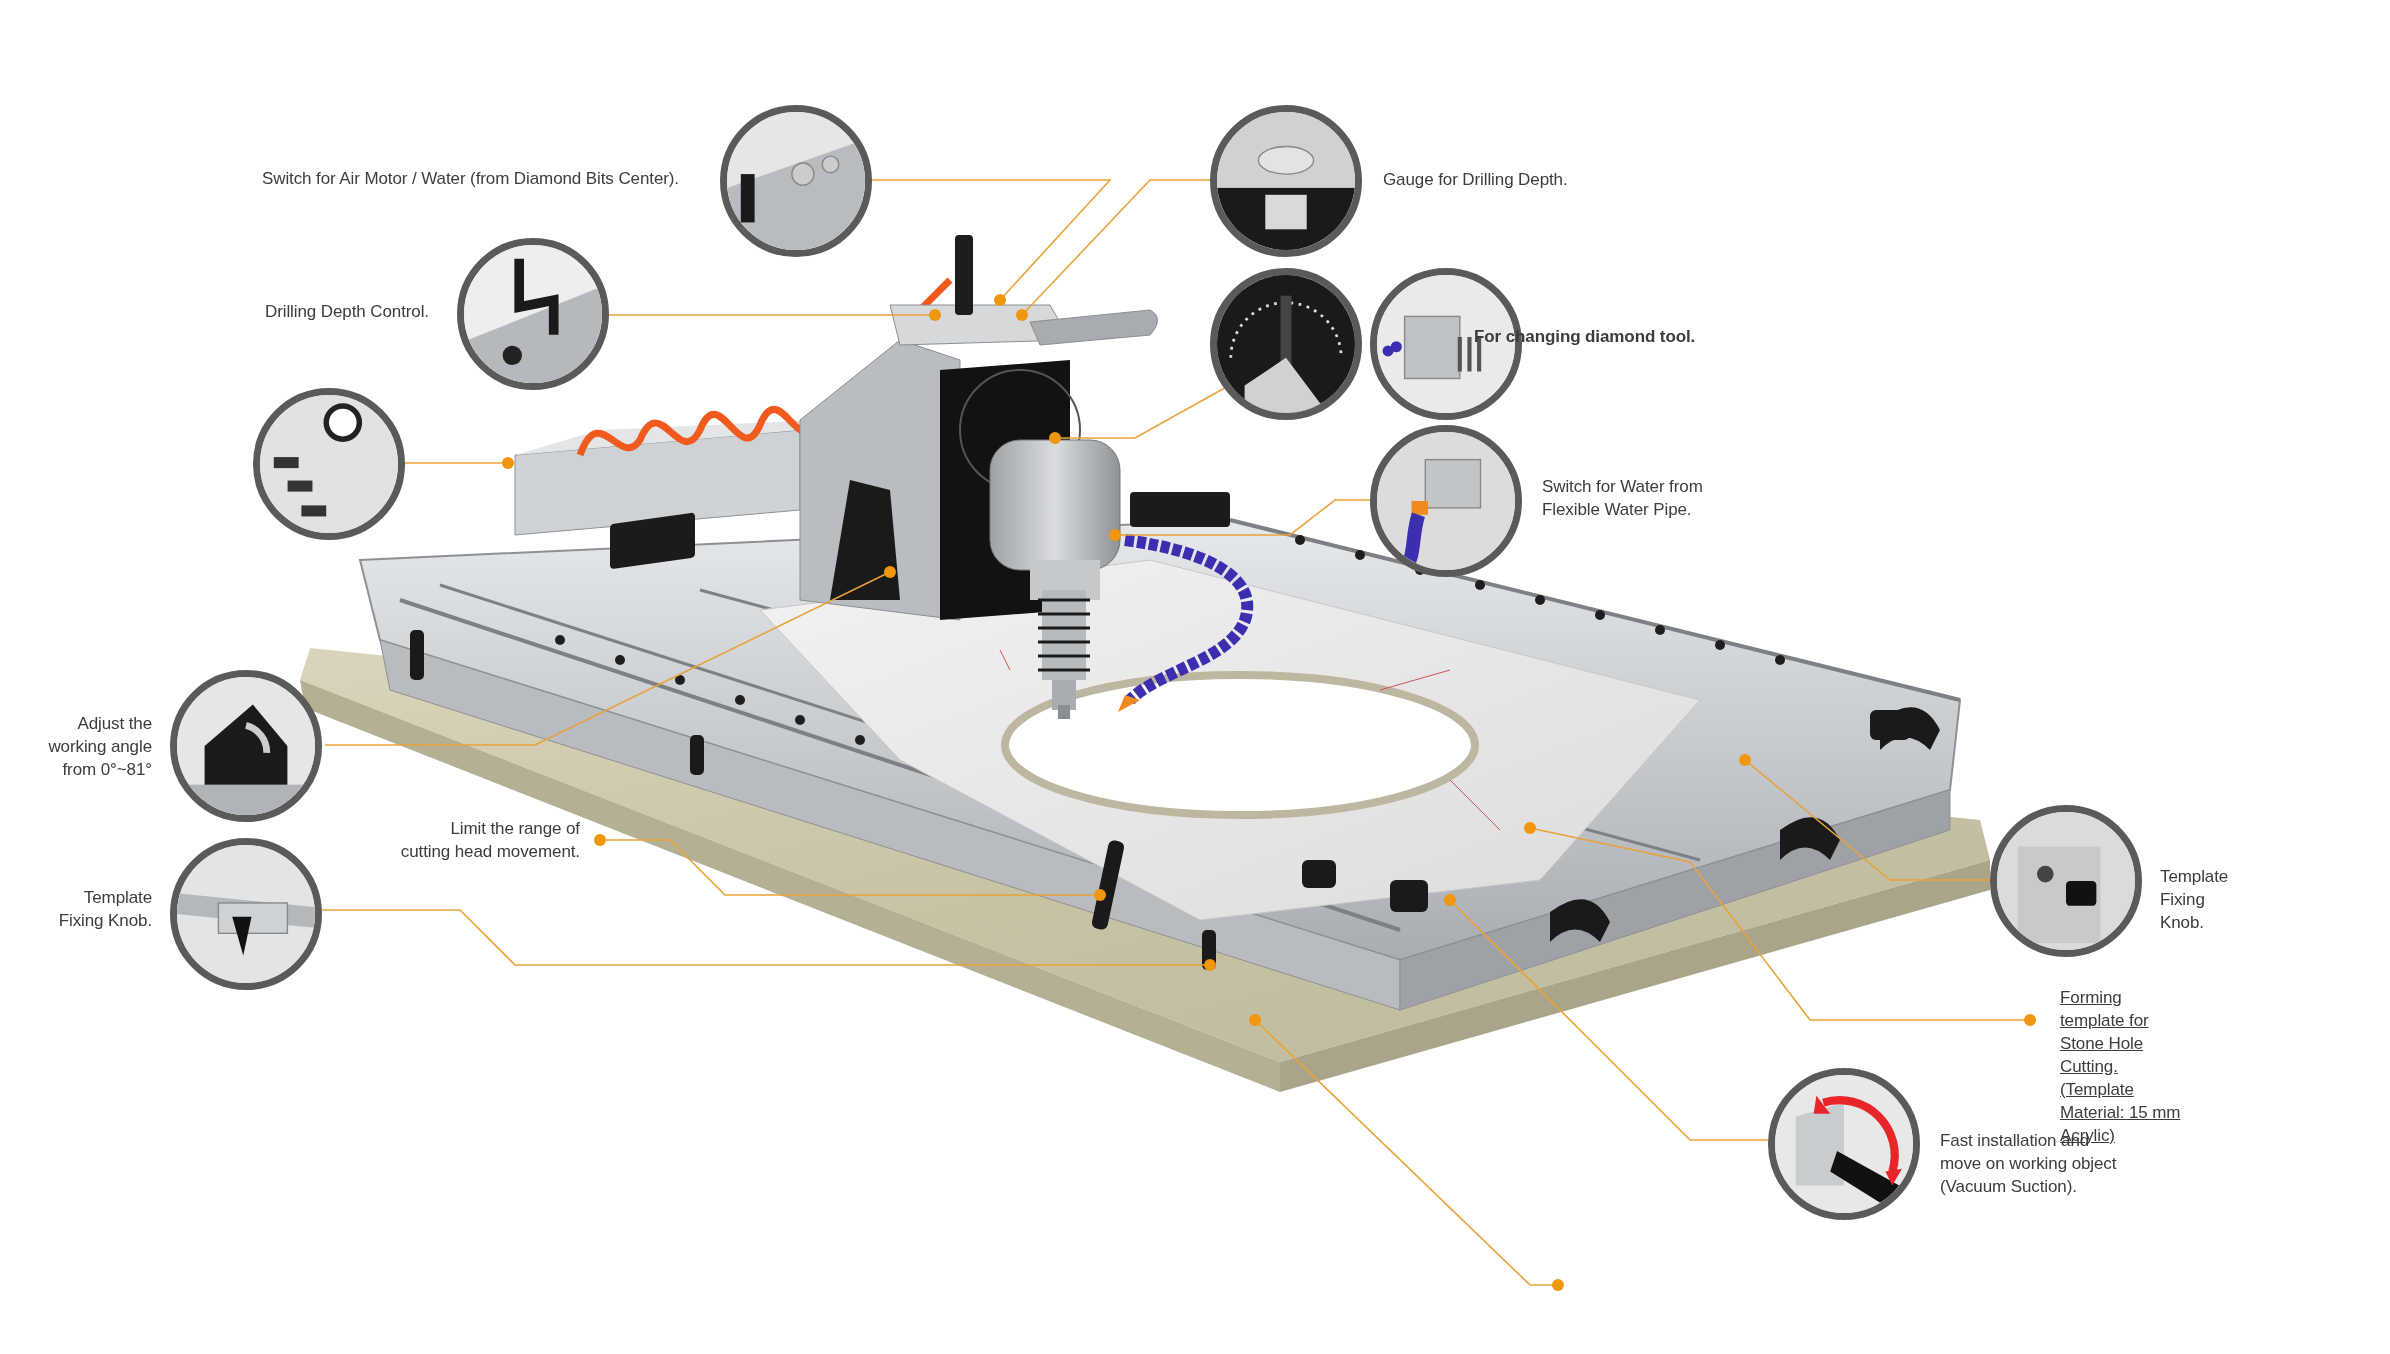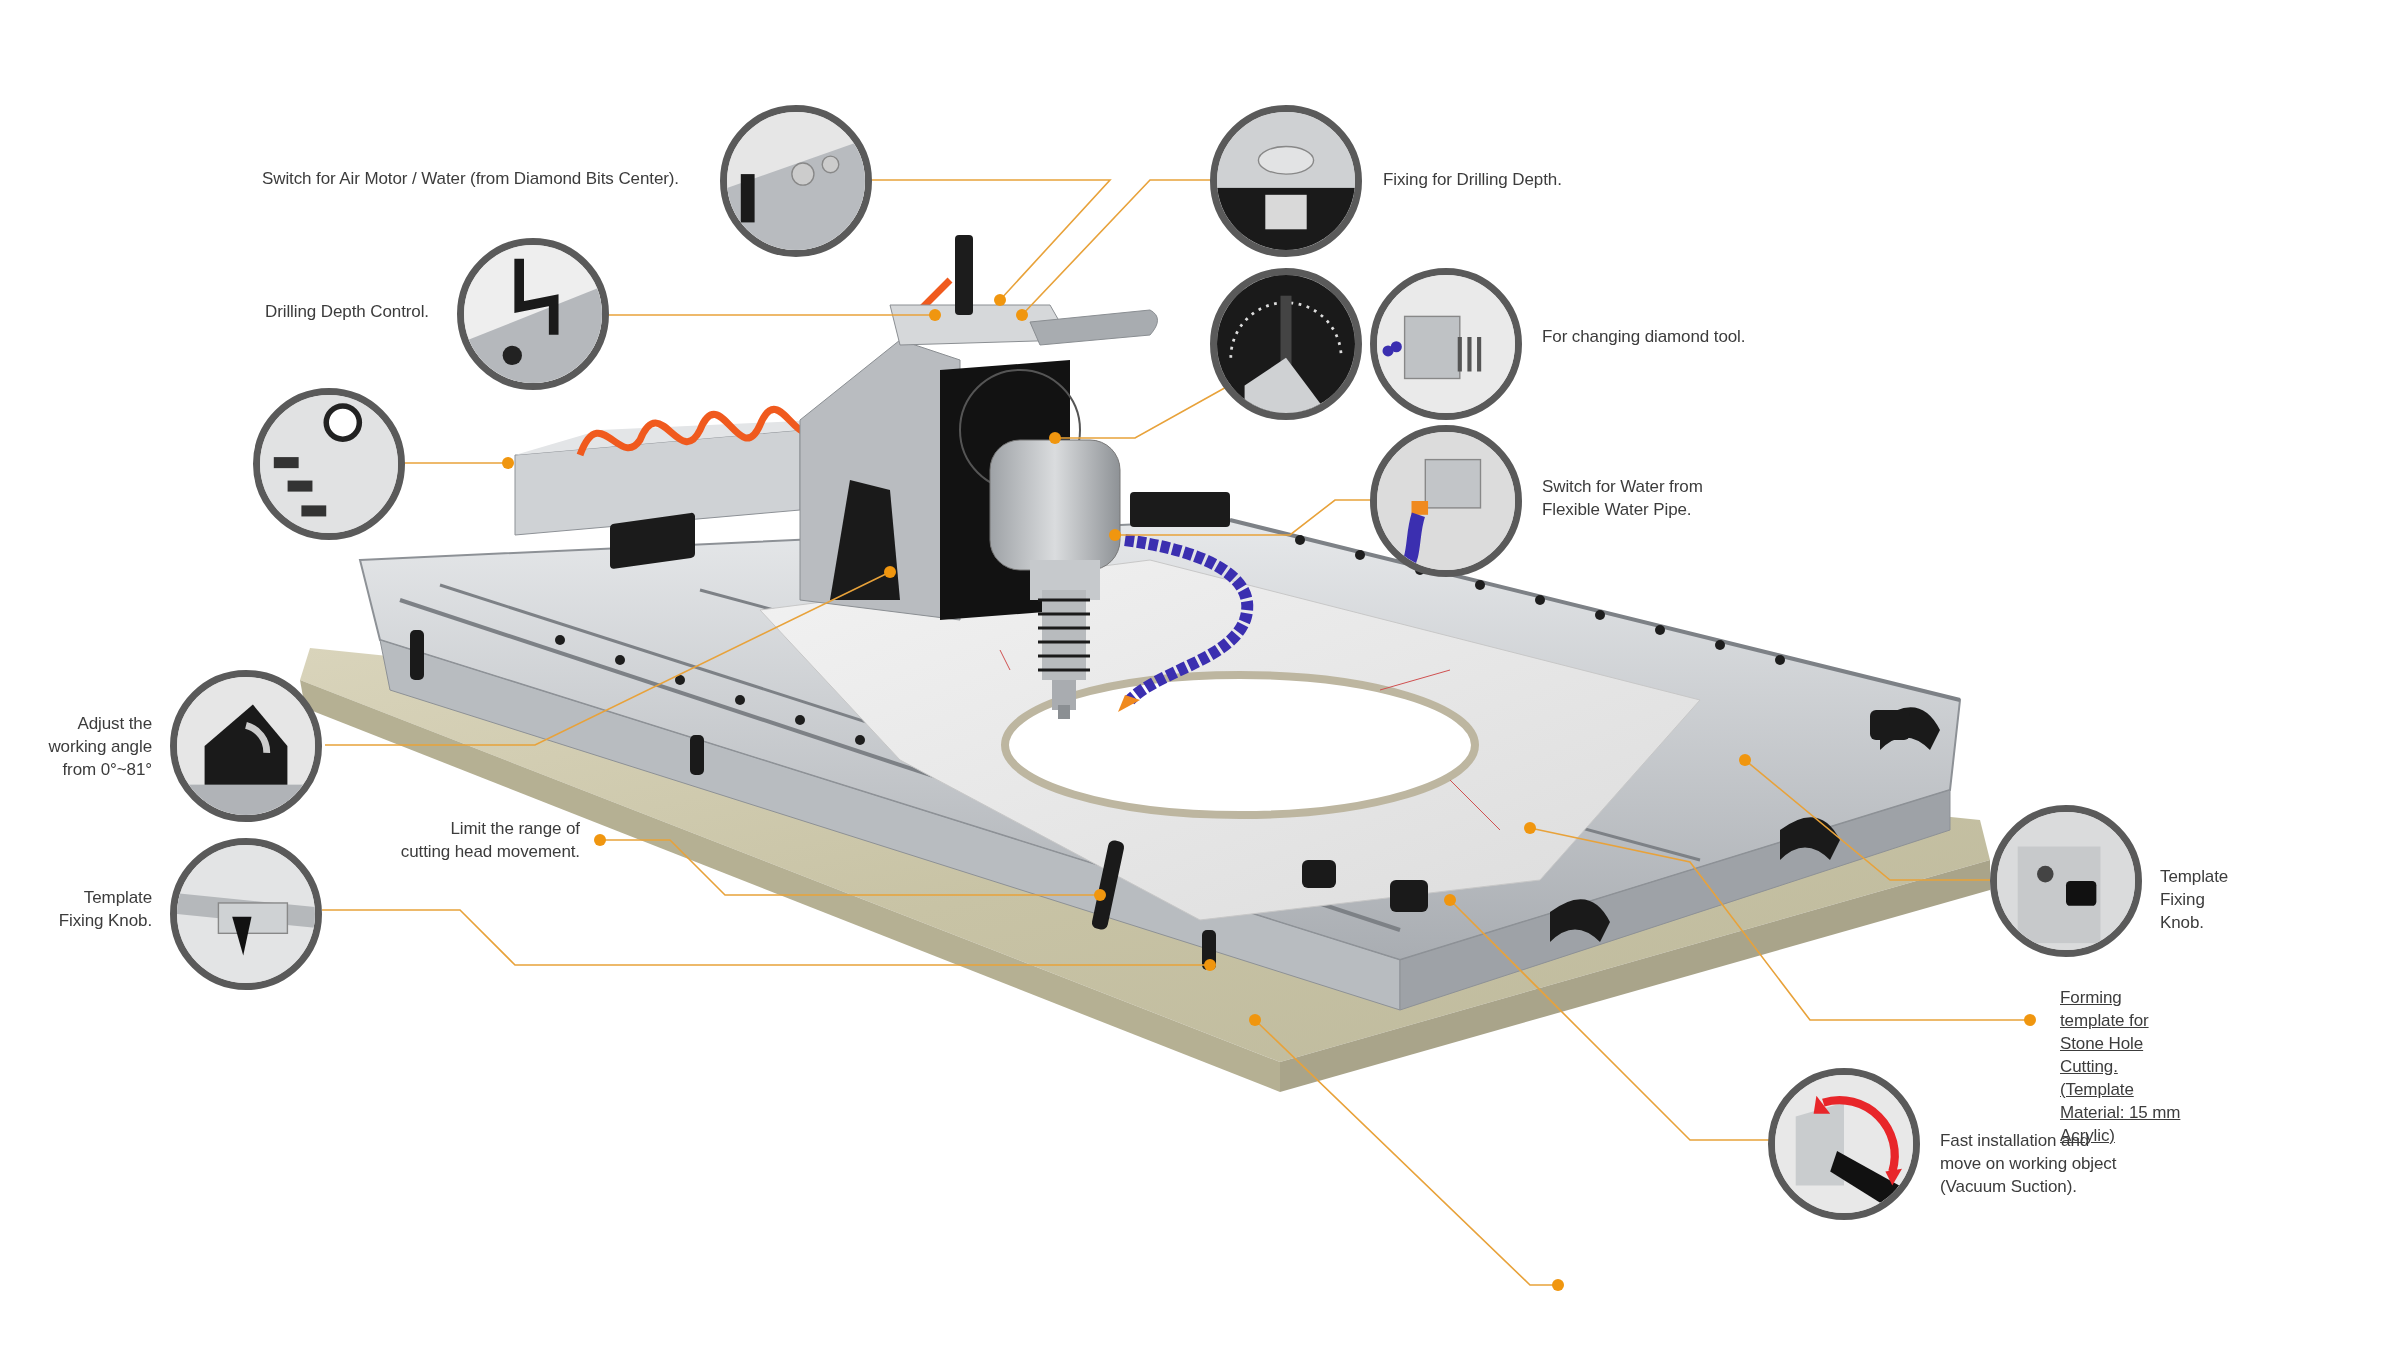--- a/index.html
+++ b/index.html
@@ -287,23 +287,23 @@
         <rect width="100" height="100" fill="#e8e8e8"></rect>
         <polygon points="15,30 50,20 50,80 15,80" fill="#c9ccce"></polygon>
         <polygon points="45,55 90,80 80,95 40,70" fill="#111"></polygon>
         <path d="M35,20 A40,40 0 0 1 85,70" stroke="#e8262a" stroke-width="6" fill="none"></path>
         <polygon points="30,15 40,28 28,28" fill="#e8262a"></polygon>
         <polygon points="80,70 92,68 85,80" fill="#e8262a"></polygon>
       </svg>
   </div>
 
   <div class="label" style="left:262px;top:167px;">Switch for Air Motor / Water (from Diamond Bits Center).</div>
-  <div class="label" style="left:1383px;top:168px;">Fixing for Drilling Depth.</div>
+  <div class="label" style="left:1383px;top:168px;">Gauge for Drilling Depth.</div>
   <div class="label" style="left:265px;top:300px;">Drilling Depth Control.</div>
-  <div class="label" style="left:1542px;top:325px;">For changing diamond tool.</div>
+  <div class="label" style="left:1474px;top:325px;font-weight:bold;">For changing diamond tool.</div>
   <div class="label" style="left:1542px;top:475px;">Switch for Water from
 Flexible Water Pipe.</div>
   <div class="label right" style="left:20px;top:712px;width:132px;">Adjust the
 working angle
 from 0°~81°</div>
   <div class="label right" style="left:355px;top:817px;width:225px;">Limit the range of
 cutting head movement.</div>
   <div class="label right" style="left:20px;top:886px;width:132px;">Template
 Fixing Knob.</div>
   <div class="label" style="left:2160px;top:865px;">Template Fixing Knob.</div>

